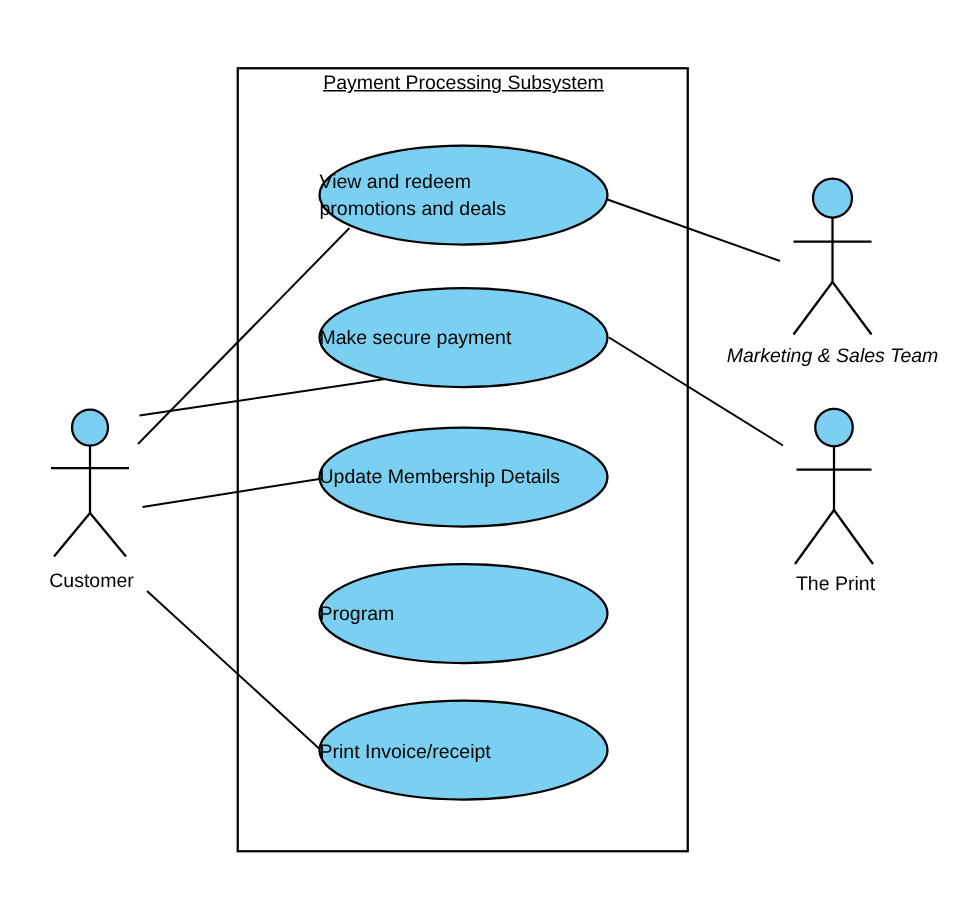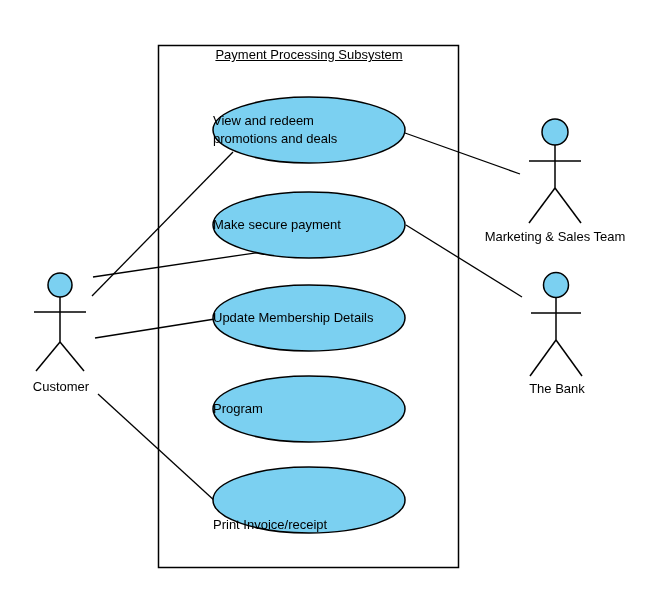--- a/index.html
+++ b/index.html
@@ -101,21 +101,21 @@
   </div>
   <div class="uc-label" style="top:192px">
     <span>Make secure payment</span>
   </div>
   <div class="uc-label" style="top:285px">
     <span>Update Membership Details</span>
   </div>
   <div class="uc-label" style="top:376px">
     <span>Program</span>
   </div>
-  <div class="uc-label" style="top:492px">
+  <div class="uc-label" style="top:468px">
     <span>Print Invoice/receipt</span>
   </div>
 
   <div class="label" style="left:11px;  top:378px; width:100px;">Customer</div>
-  <div class="label" style="left:474px; top:228px; width:162px;">Marketing &amp; Sales Team</div>
-  <div class="label" style="left:507px; top:380px; width:100px;">The Bank</div>
+  <div class="label" style="left:474px; top:228px; width:162px;font-style:italic;">Marketing &amp; Sales Team</div>
+  <div class="label" style="left:507px; top:380px; width:100px;">The Print</div>
 
 </div>
 
 </body></html>

